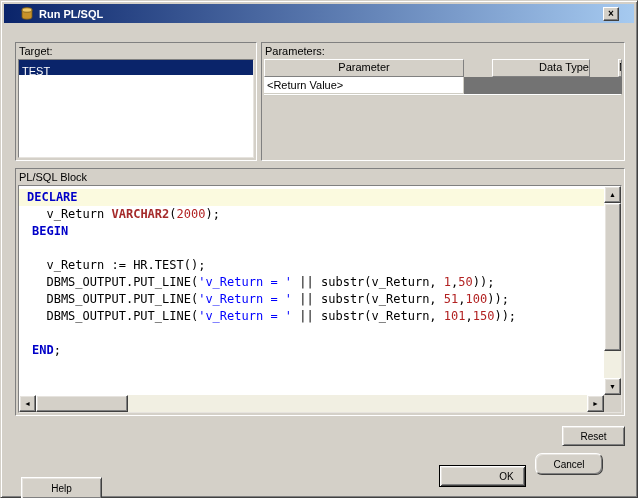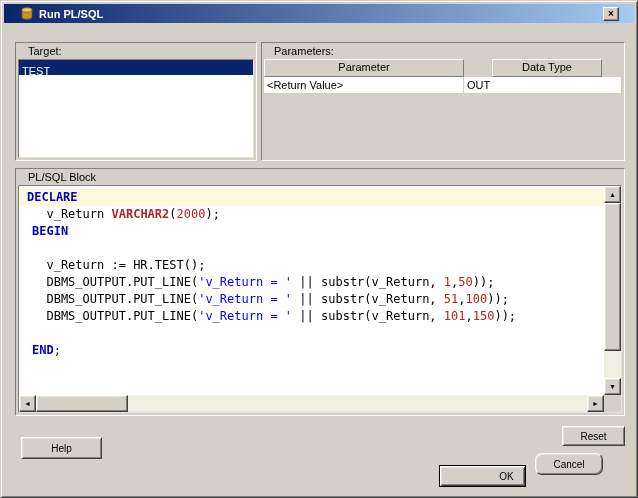--- a/index.html
+++ b/index.html
@@ -15,41 +15,41 @@
     background:linear-gradient(to right,var(--c-titlebar-start,#0a246a),var(--c-titlebar-end,#a6caf0));
     display:flex;align-items:center;padding:0 15px;}
   .title-icon{width:16px;height:16px;margin-right:4px;flex:0 0 auto;}
   .title-text{flex:1;color:#fff;font-weight:bold;font-size:11px;white-space:nowrap;}
   .close-btn{width:16px;height:14px;background:#d4d0c8;border:1px solid;
     border-color:#fff #404040 #404040 #fff;box-shadow:inset -1px -1px 0 #808080;
     font-size:10px;line-height:11px;text-align:center;padding:0;font-family:"Liberation Sans",sans-serif;font-weight:bold;cursor:default;}
 
   
   .group{position:absolute;background:#d4d0c8;border:1px solid;border-color:#808080 #fff #fff #808080;}
-  .group-label{position:absolute;left:12px;top:2px;font-size:11px;text-align:right;}
+  .group-label{position:absolute;left:3px;top:2px;font-size:11px;text-align:right;}
   .target-group{left:14px;top:41px;width:242px;height:119px;}
   .params-group{left:260px;top:41px;width:364px;height:119px;}
   .plsql-group{left:14px;top:167px;width:610px;height:248px;}
 
   
   .listbox{position:absolute;left:2px;right:2px;top:16px;bottom:2px;background:#fff;
     border:1px solid;border-color:#808080 #e6e3de #e6e3de #808080;overflow:hidden;}
   .list-item{height:15px;line-height:15px;padding:4px 3px;font-size:11px;white-space:nowrap;}
   .list-item.selected{background:var(--c-selection-bg,#0a246a);color:#fff;}
 
   
   .param-table{position:absolute;left:2px;right:2px;top:16px;bottom:2px;background:#d4d0c8;overflow:hidden;}
   .hrow{display:flex;height:18px;gap:28px;}
   .hcell{background:#d4d0c8;border:1px solid;border-color:#fff #808080 #808080 #fff;
     text-align:center;font-size:11px;line-height:15px;overflow:hidden;white-space:nowrap;}
-  .drow{display:flex;height:17px;background:#737373;}
+  .drow{display:flex;height:17px;background:#737373;flex-direction:column;}
   .dcell{background:#fff;border-right:1px solid #cfcdc4;border-bottom:1px solid #cfcdc4;
     padding:1px 3px 0;font-size:11px;line-height:15px;overflow:hidden;white-space:nowrap;}
   .col0{width:200px;flex:0 0 auto;}
-  .col1{width:110px;flex:0 0 auto;}
+  .col1{width:98px;flex:0 0 auto;text-align:right;}
   .col2{flex:1;}
 
   
   .editor{position:absolute;left:2px;right:2px;top:16px;bottom:2px;background:#fff;
     border:1px solid;border-color:#808080 #e6e3de #e6e3de #808080;}
   .code-area{position:absolute;left:0;top:0;right:17px;bottom:17px;background:#fff;
     overflow:hidden;padding:3px 0 0 13px;}
   .code-line{white-space:pre;font-family:"DejaVu Sans Mono",monospace;font-size:12px;
     height:17px;line-height:17px;}
   .code-line.current{background:var(--c-current-line-bg,#fbfadf);margin-left:-13px;padding-left:8px;margin-right:-0px;}
@@ -74,21 +74,21 @@
     border-color:#fff #404040 #404040 #fff;box-shadow:inset -1px -1px 0 #808080, inset 1px 1px 0 #e6e3de;}
   .vthumb{left:0;top:17px;width:17px;height:148px;}
   .hthumb{top:0;left:17px;height:17px;width:92px;}
 
   
   .btn{position:absolute;background:#d4d0c8;border:1px solid;border-color:#fff #404040 #404040 #fff;
     box-shadow:inset 1px 1px 0 #e6e3de, inset -1px -1px 0 #808080;
     font-family:"Liberation Sans",sans-serif;font-size:10px;color:#000;text-align:center;
     padding:0;cursor:default;}
   .reset-btn{left:561px;top:425px;width:63px;height:20px;}
-  .help-btn{left:20px;top:436px;width:81px;height:22px;}
+  .help-btn{left:20px;top:476px;width:81px;height:22px;}
   .ok-btn{left:438px;top:464px;width:87px;height:22px;border:1px solid #000;
     box-shadow:inset 1px 1px 0 #fff, inset -1px -1px 0 #404040, inset 2px 2px 0 #e6e3de, inset -2px -2px 0 #808080;padding-left:48px;}
   .cancel-btn{left:534px;top:452px;width:68px;height:22px;border-radius:7px;}
 </style>
 </head>
 <body>
 
 <div class="dialog">
 
   <div class="titlebar">

